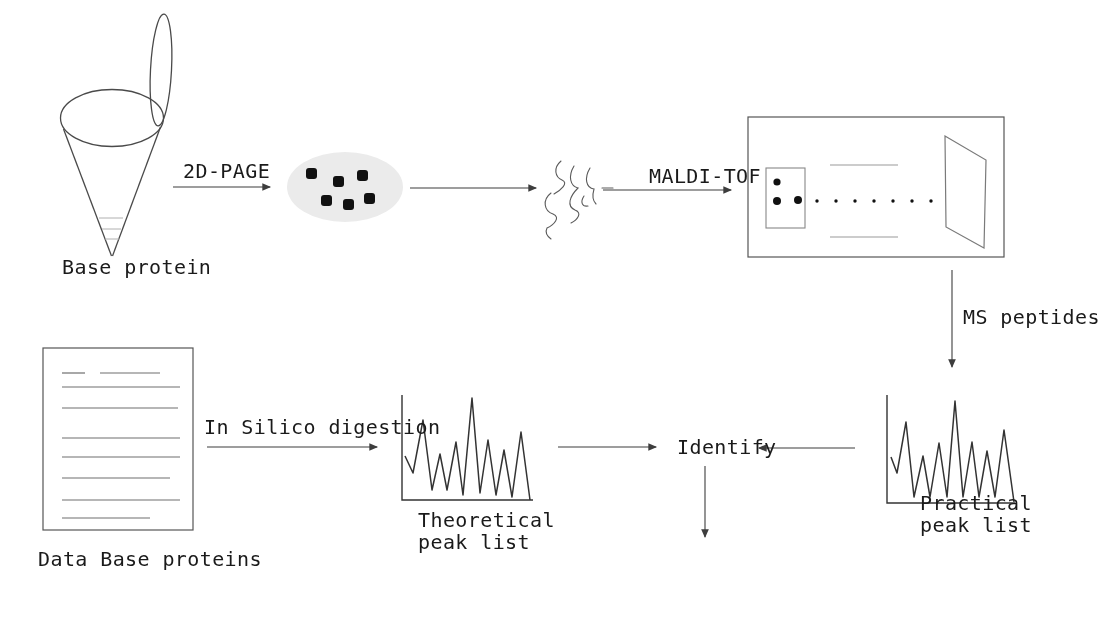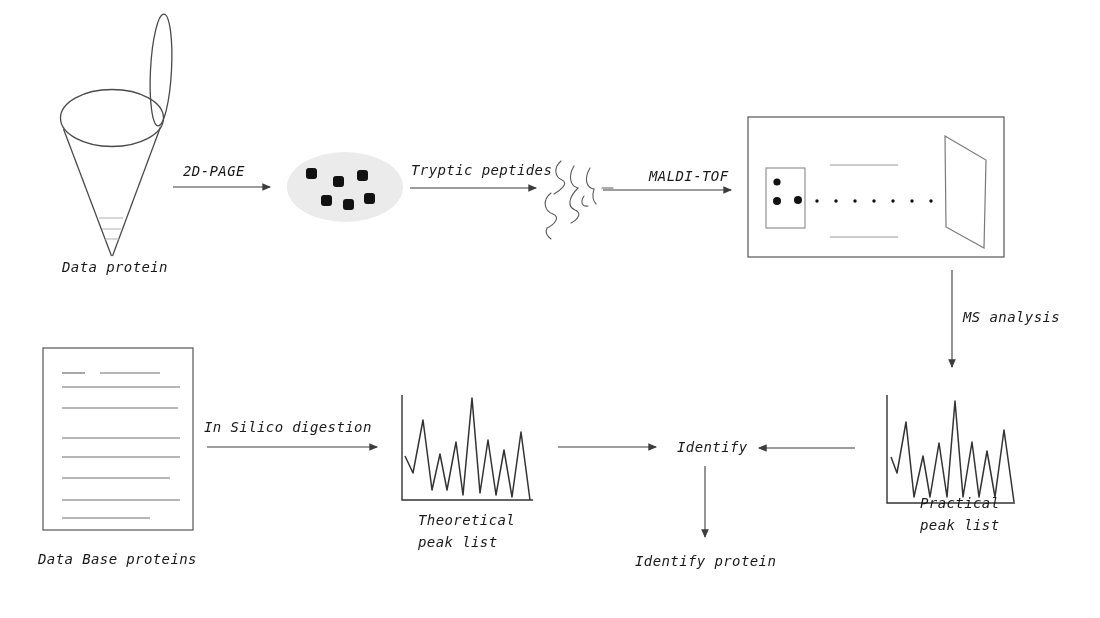--- a/index.html
+++ b/index.html
@@ -4,26 +4,25 @@
 <style>
   html,body{margin:0;padding:0;background:#fff;}
   .canvas{
     position:relative;width:1100px;height:618px;background:#ffffff;
     font-family:"DejaVu Sans Mono","Liberation Mono",monospace;
     overflow:hidden;
   }
   .shapes{position:absolute;left:0;top:0;}
   .lbl{
     position:absolute;
-    font-size:14px;
+    font-size:20px;
     letter-spacing:0.4px;
     color:#1a1a1a;
     white-space:pre-line;
     line-height:22px;
-    font-style:italic;
   }
 </style>
 </head>
 <body>
 
 <div class="canvas">
 
   <svg class="shapes" width="1100" height="618" viewBox="0 0 1100 618">
     <defs>
       <marker id="ah" markerWidth="9" markerHeight="8" refX="7" refY="3.5" orient="auto">
@@ -116,27 +115,25 @@
       <path d="M0,1 L0,106 L131,106" fill="none" stroke="#333333" stroke-width="1.4"></path>
       <polyline fill="none" stroke="#333333" stroke-width="1.5" stroke-linejoin="round" points="3,62 11,79 21,26 30,96 38,60 45,96 54,48 61,101 70,4 78,99 86,46 94,101 102,56 110,103 119,38 128,106"></polyline>
     </g>
 
     <g transform="translate(887,393)">
       <path d="M0,2 L0,110 L128,110" fill="none" stroke="#333333" stroke-width="1.4"></path>
       <polyline fill="none" stroke="#333333" stroke-width="1.5" stroke-linejoin="round" points="4,64 10,80 19,29 27,104 36,63 43,104 52,50 60,104 68,8 76,104 85,49 92,104 100,58 108,104 117,37 127,109"></polyline>
     </g>
   </svg>
 
-  <div class="lbl" style="left:62px;top:256px">Data protein</div>
+  <div class="lbl" style="left:62px;top:256px">Base protein</div>
   <div class="lbl" style="left:183px;top:160px">2D-PAGE</div>
-  <div class="lbl" style="left:411px;top:159px">Tryptic peptides</div>
   <div class="lbl" style="left:649px;top:165px">MALDI-TOF</div>
-  <div class="lbl" style="left:963px;top:306px">MS analysis</div>
+  <div class="lbl" style="left:963px;top:306px">MS peptides</div>
   <div class="lbl" style="left:204px;top:416px">In Silico digestion</div>
   <div class="lbl" style="left:38px;top:548px">Data Base proteins</div>
   <div class="lbl" style="left:418px;top:509px">Theoretical
 peak list</div>
   <div class="lbl" style="left:677px;top:436px">Identify</div>
-  <div class="lbl" style="left:635px;top:550px">Identify protein</div>
   <div class="lbl" style="left:920px;top:492px">Practical
 peak list</div>
 
 </div>
 
 </body></html>

